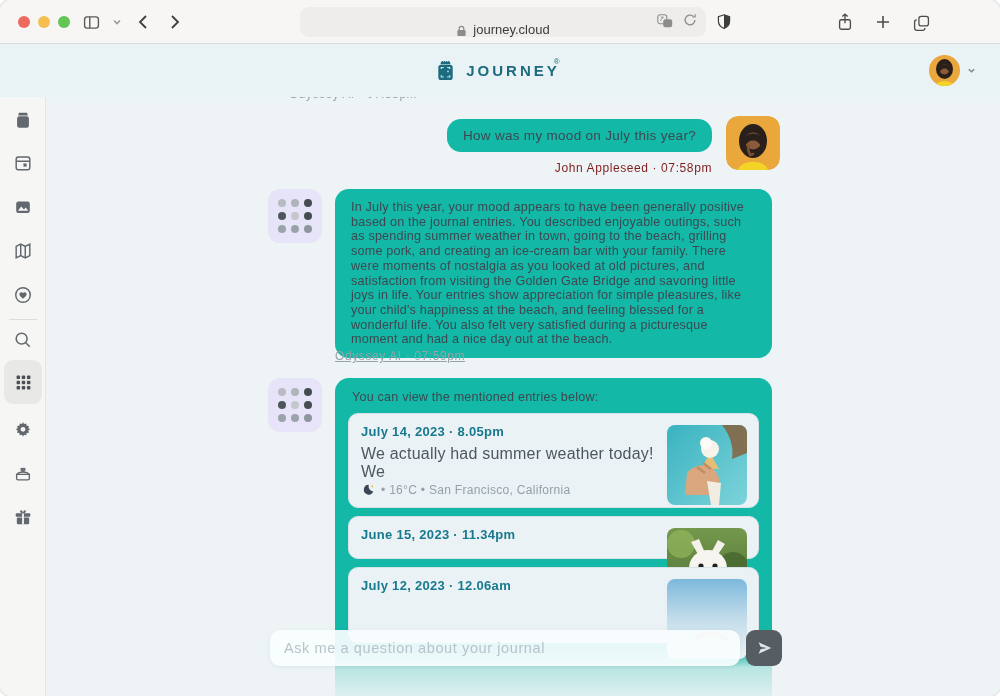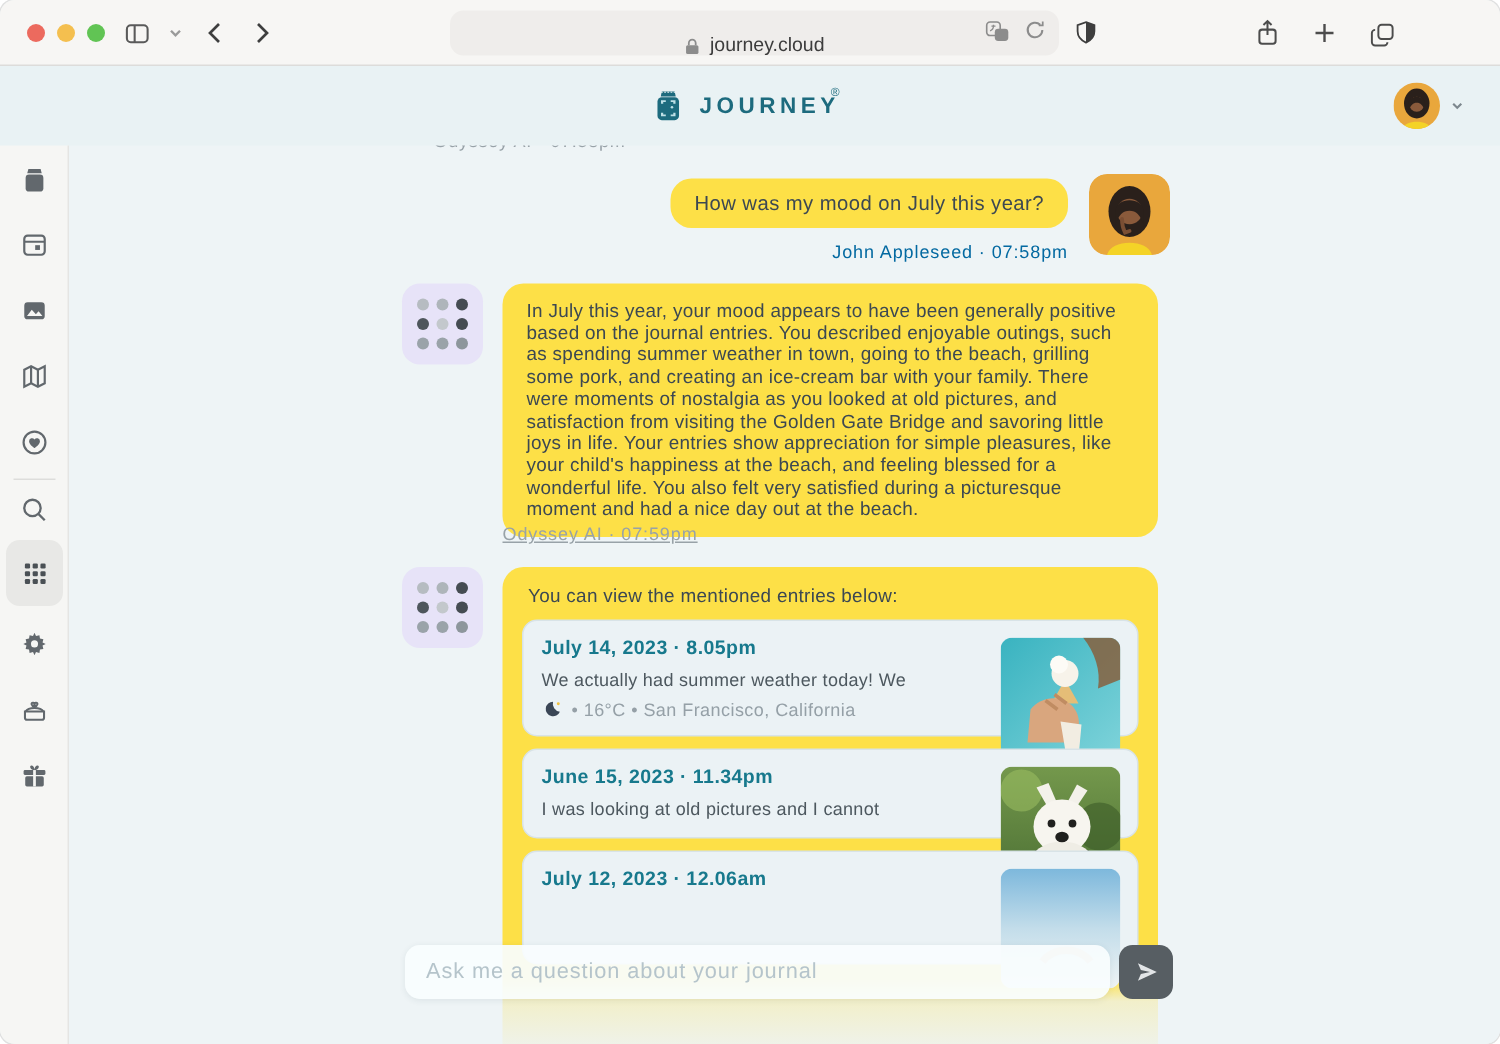--- a/index.html
+++ b/index.html
@@ -26,40 +26,40 @@
   
   .rail { position:absolute; left:0; top:97px; width:46px; bottom:0; background:#f6f6f4; border-right:1px solid #e5e5e3; }
   .rail-item { position:absolute; left:4px; width:38px; height:38px; display:flex; align-items:center; justify-content:center; color:#62686d; border-radius:9px; }
   .rail-item.active { background:#e8e8e6; height:44px; }
   .rail-div { position:absolute; left:9px; width:28px; height:1px; background:#dddddb; }
 
   
   .content { position:absolute; left:46px; top:97px; right:0; bottom:0; background:#eef4f6; overflow:hidden; }
   .clipped-meta { position:absolute; left:243px; top:-10px; font-size:12px; color:#98a2a8; letter-spacing:.5px; }
 
-  .bubble { background:#fde047; border-radius:14px; color:#3c4852; }
+  .bubble { background:#14b8a6; border-radius:14px; color:#3c4852; }
   .user-bubble { position:absolute; right:288px; top:22px; padding:9px 16px; font-size:13.5px; letter-spacing:.3px; }
   .user-avatar { position:absolute; left:680px; top:19px; width:54px; height:54px; border-radius:12px; overflow:hidden; }
-  .user-meta { position:absolute; right:288px; top:64px; font-size:12px; color:#0369a1; letter-spacing:.6px; }
+  .user-meta { position:absolute; right:288px; top:64px; font-size:12px; color:#7f1d1d; letter-spacing:.6px; }
 
   .ai-avatar { position:absolute; left:222px; width:54px; height:54px; border-radius:12px; background:#e7e3f8; display:flex; align-items:center; justify-content:center; }
   .dots { display:grid; grid-template-columns:repeat(3,8px); grid-template-rows:repeat(3,8px); gap:5px; }
   .dots span { width:8px; height:8px; border-radius:50%; }
   .d1{background:#b6bcc1}.d2{background:#aeb5ba}.d3{background:#454c52}
   .d4{background:#4e565c}.d5{background:#c3c8cc}.d6{background:#454c52}
   .d7{background:#9aa3a9}.d8{background:#9aa3a9}.d9{background:#8d969c}
 
   .ai1-bubble { position:absolute; left:289px; top:92px; width:437px; padding:11px 16px; font-size:12.6px; line-height:14.7px; letter-spacing:.2px; }
   .ai1-meta { position:absolute; left:289px; top:252px; font-size:12px; color:#98a2a8; letter-spacing:.6px;text-decoration:underline; }
 
   .ai2-bubble { position:absolute; left:289px; top:281px; width:437px; height:620px; padding:12px 13px; }
   .ai2-intro { font-size:12.6px; letter-spacing:.2px; margin:0 0 9px 4px; color:#3c4852; }
   .card { position:relative; width:411px; background:#ebf2f5; border:1px solid #d8e3e7; border-radius:10px; padding:10px 12px; margin-bottom:8px; }
   .card-date { color:#17798d; font-size:13px; font-weight:bold; letter-spacing:.3px; margin-bottom:6px; }
-  .card-line { font-size:12px; line-height:17.5px; color:#4d585f; letter-spacing:.2px; width:300px; }
+  .card-line { font-size:16px; line-height:17.5px; color:#4d585f; letter-spacing:.2px; width:300px; }
   .card-line.faded { color:#b7c4cb; }
   .card-meta { display:flex; align-items:center; gap:6px; margin-top:3px; font-size:12px; color:#95a0a7; letter-spacing:.3px; }
   .spacer32 { height:33px; }
   .photo { position:absolute; right:11px; top:11px; width:80px; height:80px; border-radius:8px; overflow:hidden; }
 
   
   .fade { position:absolute; left:0; right:0; top:555px; bottom:0; background:linear-gradient(180deg, rgba(238,244,246,0) 0%, rgba(238,244,246,.75) 35%, rgba(238,244,246,.92) 100%); pointer-events:none; }
   .composer { position:absolute; left:224px; top:533px; width:470px; height:36px; background:rgba(249,253,254,.93); border-radius:10px; box-shadow:0 1px 4px rgba(40,70,80,.08); }
   .composer input { width:100%; height:100%; border:none; outline:none; background:transparent; padding:0 14px; font-size:14.5px; letter-spacing:.6px; color:#41505a; font-family:"Liberation Sans", sans-serif; }
   .composer input::placeholder { color:#b5c4cb; }
@@ -337,21 +337,20 @@
               <circle cx="39" cy="18" r="6" fill="#fdfbf6"></circle>
               <path d="M20 48c6-8 18-10 26-4s8 18 2 26L18 70z" fill="#d9a67e"></path>
               <path d="M30 42l8 6M36 38l8 6" stroke="#c08c62" stroke-width="2.4"></path>
               <path d="M40 56l4 24h8l2-22z" fill="#f2ede2"></path>
             </svg>
         </div>
       </div>
 
       <div class="card">
         <div class="card-date">June 15, 2023 · 11.34pm</div>
-        <div class="card-line">I was looking at old pictures and I cannot</div>
         <div class="photo">
           <svg width="80" height="80" viewBox="0 0 80 80">
               <defs>
                 <linearGradient id="g2" x1="0" y1="0" x2="0" y2="1">
                   <stop offset="0" stop-color="#74984c"></stop>
                   <stop offset="1" stop-color="#4c7034"></stop>
                 </linearGradient>
               </defs>
               <rect width="80" height="80" fill="url(#g2)"></rect>
               <circle cx="14" cy="16" r="14" fill="#9cc063" opacity=".55"></circle>

